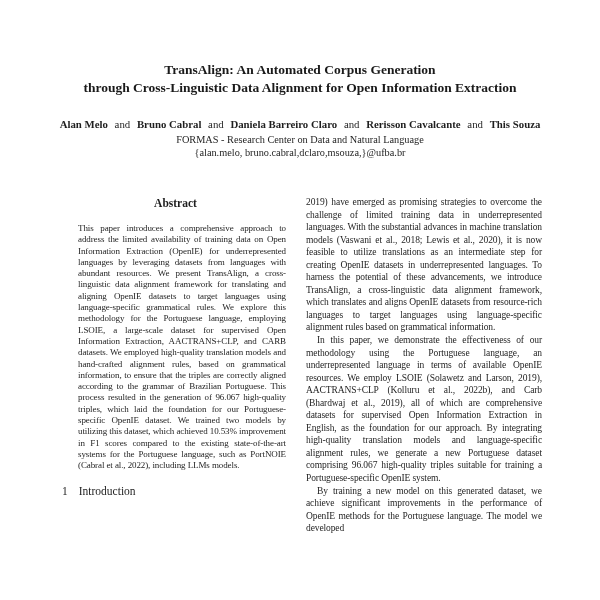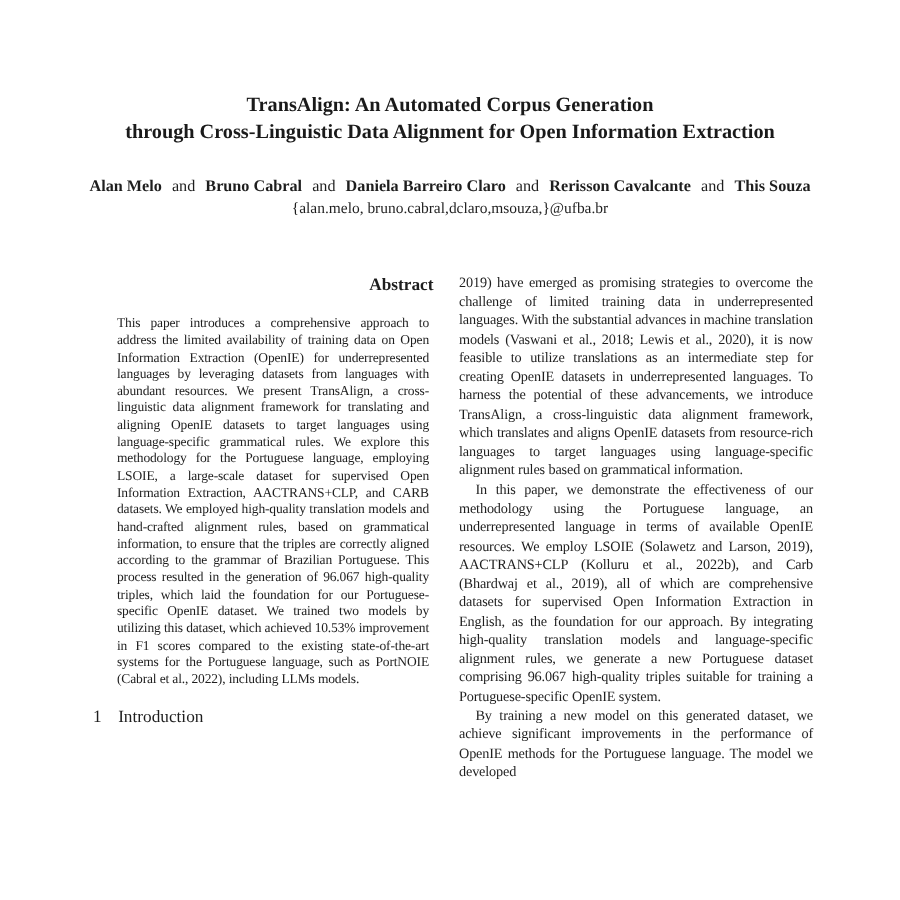--- a/index.html
+++ b/index.html
@@ -50,21 +50,21 @@
   }
   .col-left {
     width: 227px;
     flex: 0 0 227px;
   }
   .col-right {
     width: 236px;
     flex: 0 0 236px;
   }
   .abstract-heading {
-    text-align: right;
+    text-align: center;
     font-weight: bold;
     font-size: 11.5px;
     line-height: 14px;
   }
   .abstract-body {
     margin: 13px 3px 0 16px;
     font-size: 9px;
     line-height: 11.3px;
     text-align: justify;
     letter-spacing: -0.1px;
@@ -112,20 +112,21 @@
     <span class="name">Bruno Cabral</span>
     <span class="sep">and</span>
     <span class="name">Daniela Barreiro Claro</span>
     <span class="sep">and</span>
     <span class="name">Rerisson Cavalcante</span>
     <span class="sep">and</span>
     <span class="name">This Souza</span>
   </div>
 
   <div class="affiliation">
+    <div>FORMAS - Research Center on Data and Natural Language</div>
     <div>{alan.melo, bruno.cabral,dclaro,msouza,}@ufba.br</div>
   </div>
 
   <div class="columns">
 
     <div class="col-left">
       <div class="abstract-heading">Abstract</div>
       <p class="abstract-body">This paper introduces a comprehensive approach to address the limited availability of training data on Open Information Extraction (OpenIE) for underrepresented languages by leveraging datasets from languages with abundant resources. We present TransAlign, a cross-linguistic data alignment framework for translating and aligning OpenIE datasets to target languages using language-specific grammatical rules. We explore this methodology for the Portuguese language, employing LSOIE, a large-scale dataset for supervised Open Information Extraction, AACTRANS+CLP, and CARB datasets. We employed high-quality translation models and hand-crafted alignment rules, based on grammatical information, to ensure that the triples are correctly aligned according to the grammar of Brazilian Portuguese. This process resulted in the generation of 96.067 high-quality triples, which laid the foundation for our Portuguese-specific OpenIE dataset. We trained two models by utilizing this dataset, which achieved 10.53% improvement in F1 scores compared to the existing state-of-the-art systems for the Portuguese language, such as PortNOIE (Cabral et al., 2022), including LLMs models.</p>
       <div class="section-heading">
         <span class="sec-num">1</span><span>Introduction</span>

